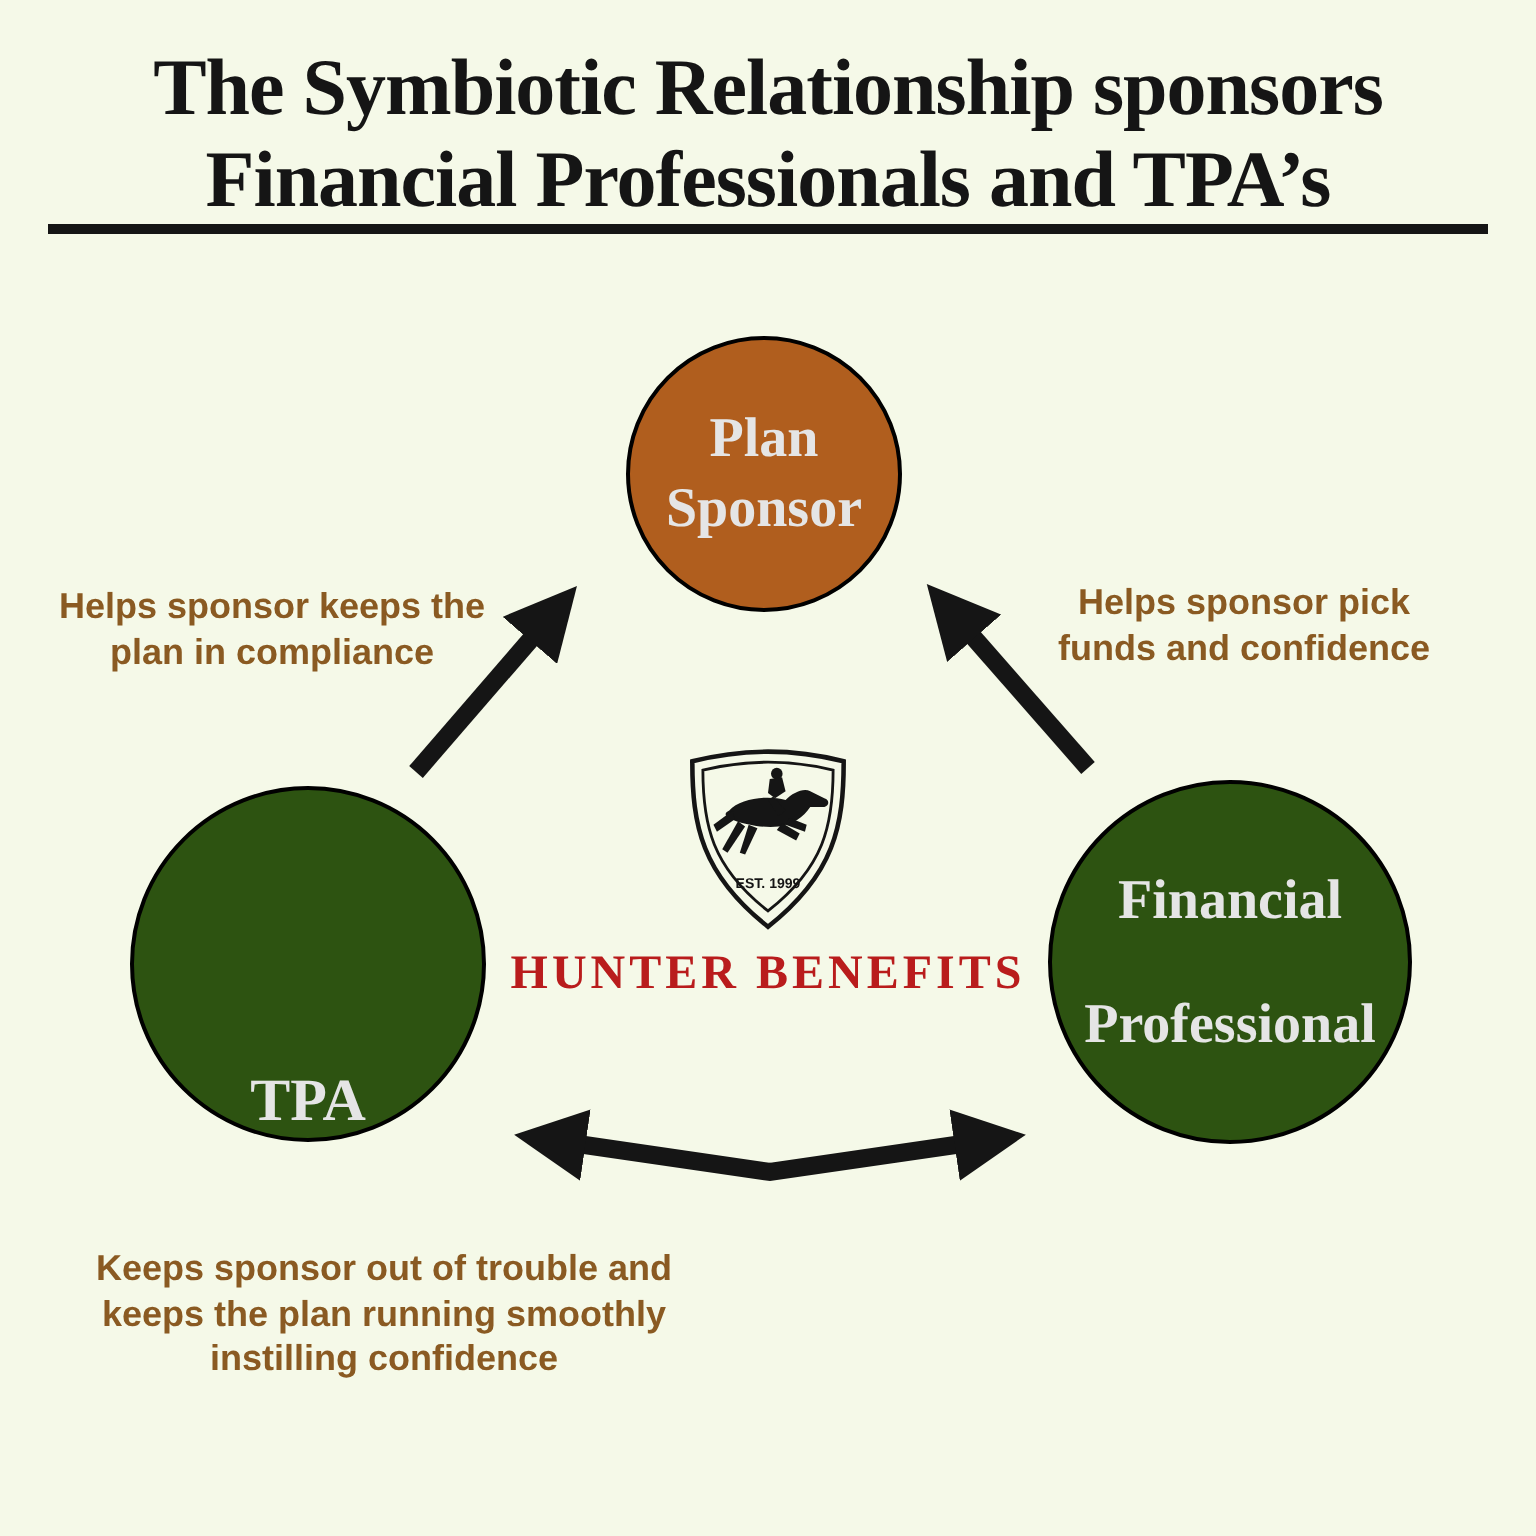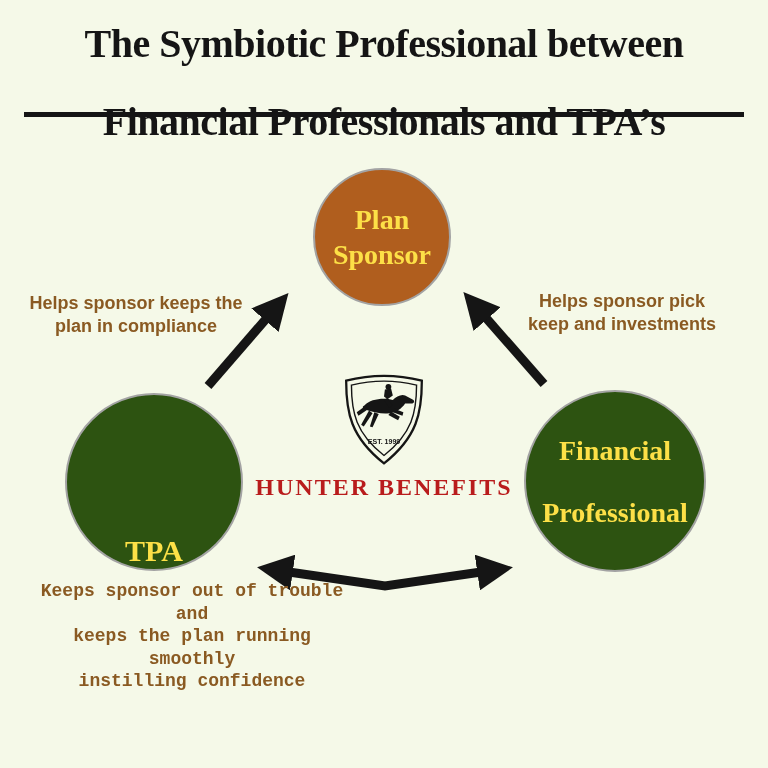--- a/index.html
+++ b/index.html
@@ -15,52 +15,52 @@
     position:absolute;left:0;width:768px;
     text-align:center;
     font-family:"Liberation Serif", serif;
     font-weight:bold;
     font-size:40px;
     color:#151515;
     letter-spacing:-0.5px;
     white-space:nowrap;
   }
   .title.l1{top:20px;}
-  .title.l2{top:66px;margin-top:32px;}
+  .title.l2{top:66px;}
   .title-underline{
     position:absolute;left:24px;top:112px;
     width:720px;height:5px;background:#151515;
   }
   
   .node{
     position:absolute;
     border-radius:50%;
-    border:2px solid #a3a3a3;
+    border:2px solid #000000;
     display:flex;flex-direction:column;
     align-items:center;justify-content:center;
     font-family:"Liberation Serif", serif;
-    font-weight:bold;color:#fde047;
+    font-weight:bold;color:#e5e5e5;
     text-align:center;line-height:1.25;
     box-sizing:border-box;
   }
   #node-plan-sponsor{left:313px;top:168px;width:138px;height:138px;background:#b05e1e;font-size:28px;}
   #node-tpa{left:65px;top:393px;width:178px;height:178px;background:#2d5311;font-size:30px;justify-content:flex-end;}
   #node-financial-professional{left:524px;top:390px;width:182px;height:182px;background:#2d5311;font-size:28px;gap:27px;}
   
   .note{
     position:absolute;
     color:#8a5a22;
     font-weight:bold;
     font-size:18px;
     line-height:1.25;
     text-align:center;
   }
   #note-compliance{left:16px;top:292px;width:240px;}
   #note-funds{left:500px;top:290px;width:244px;}
-  #note-tpa-role{left:32px;top:580px;width:320px;font-family:Liberation Mono, monospace;}
+  #note-tpa-role{left:32px;top:623px;width:320px;}
   #note-fp-role{left:418px;top:612px;width:320px;}
   
   #logo{
     position:absolute;left:340px;top:370px;width:88px;height:97px;
   }
   #logo-wordmark{
     position:absolute;left:234px;top:474px;width:300px;
     text-align:center;
     font-family:"Liberation Serif", serif;
     font-weight:bold;font-size:24px;letter-spacing:2px;
@@ -70,21 +70,21 @@
   #arrows{
     position:absolute;left:0;top:0;width:768px;height:768px;
     pointer-events:none;
   }
 </style>
 </head>
 <body>
 
 <div id="canvas">
 
-  <div class="title l1">The Symbiotic Professional between</div>
+  <div class="title l1">The Symbiotic Relationship sponsors</div>
   <div class="title l2">Financial Professionals and TPA’s</div>
   <div class="title-underline"></div>
 
   <svg id="arrows" viewBox="0 0 768 768">
     <defs>
       <marker id="ah" viewBox="0 0 10 10" refX="3" refY="5" markerWidth="4" markerHeight="4" orient="auto-start-reverse">
         <path d="M0,0 L10,5 L0,10 Z" fill="#151515"></path>
       </marker>
     </defs>
     <line x1="208" y1="386" x2="272" y2="312" stroke="#151515" stroke-width="9" marker-end="url(#ah)"></line>
@@ -124,21 +124,21 @@
   </svg>
   <div id="logo-wordmark">HUNTER BENEFITS</div>
 
   <div class="note" id="note-compliance">
     <div>Helps sponsor keeps the</div>
     <div>plan in compliance</div>
   </div>
 
   <div class="note" id="note-funds">
     <div>Helps sponsor pick</div>
-    <div>keep and investments</div>
+    <div>funds and confidence</div>
   </div>
 
   <div class="note" id="note-tpa-role">
     <div>Keeps sponsor out of trouble and</div>
     <div>keeps the plan running smoothly</div>
     <div>instilling confidence</div>
   </div>
 
 
 </div>

